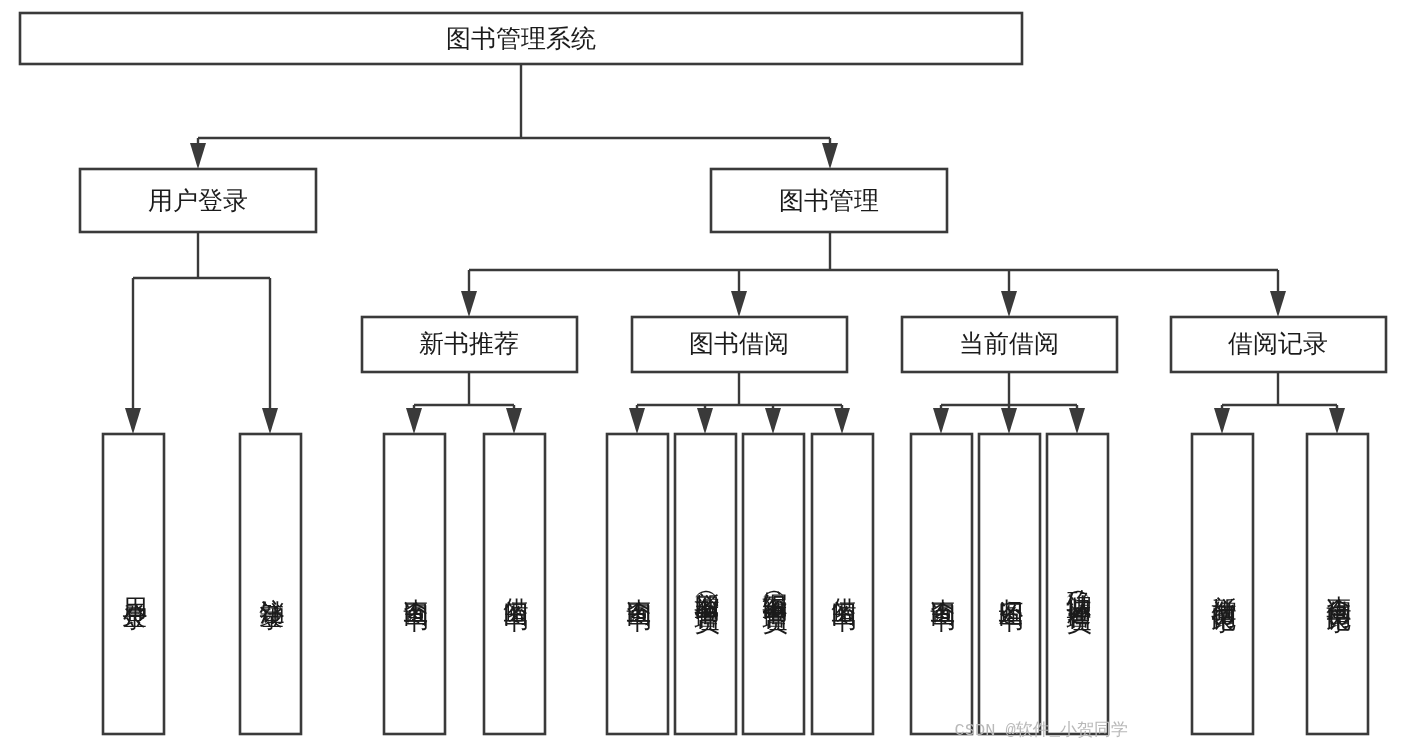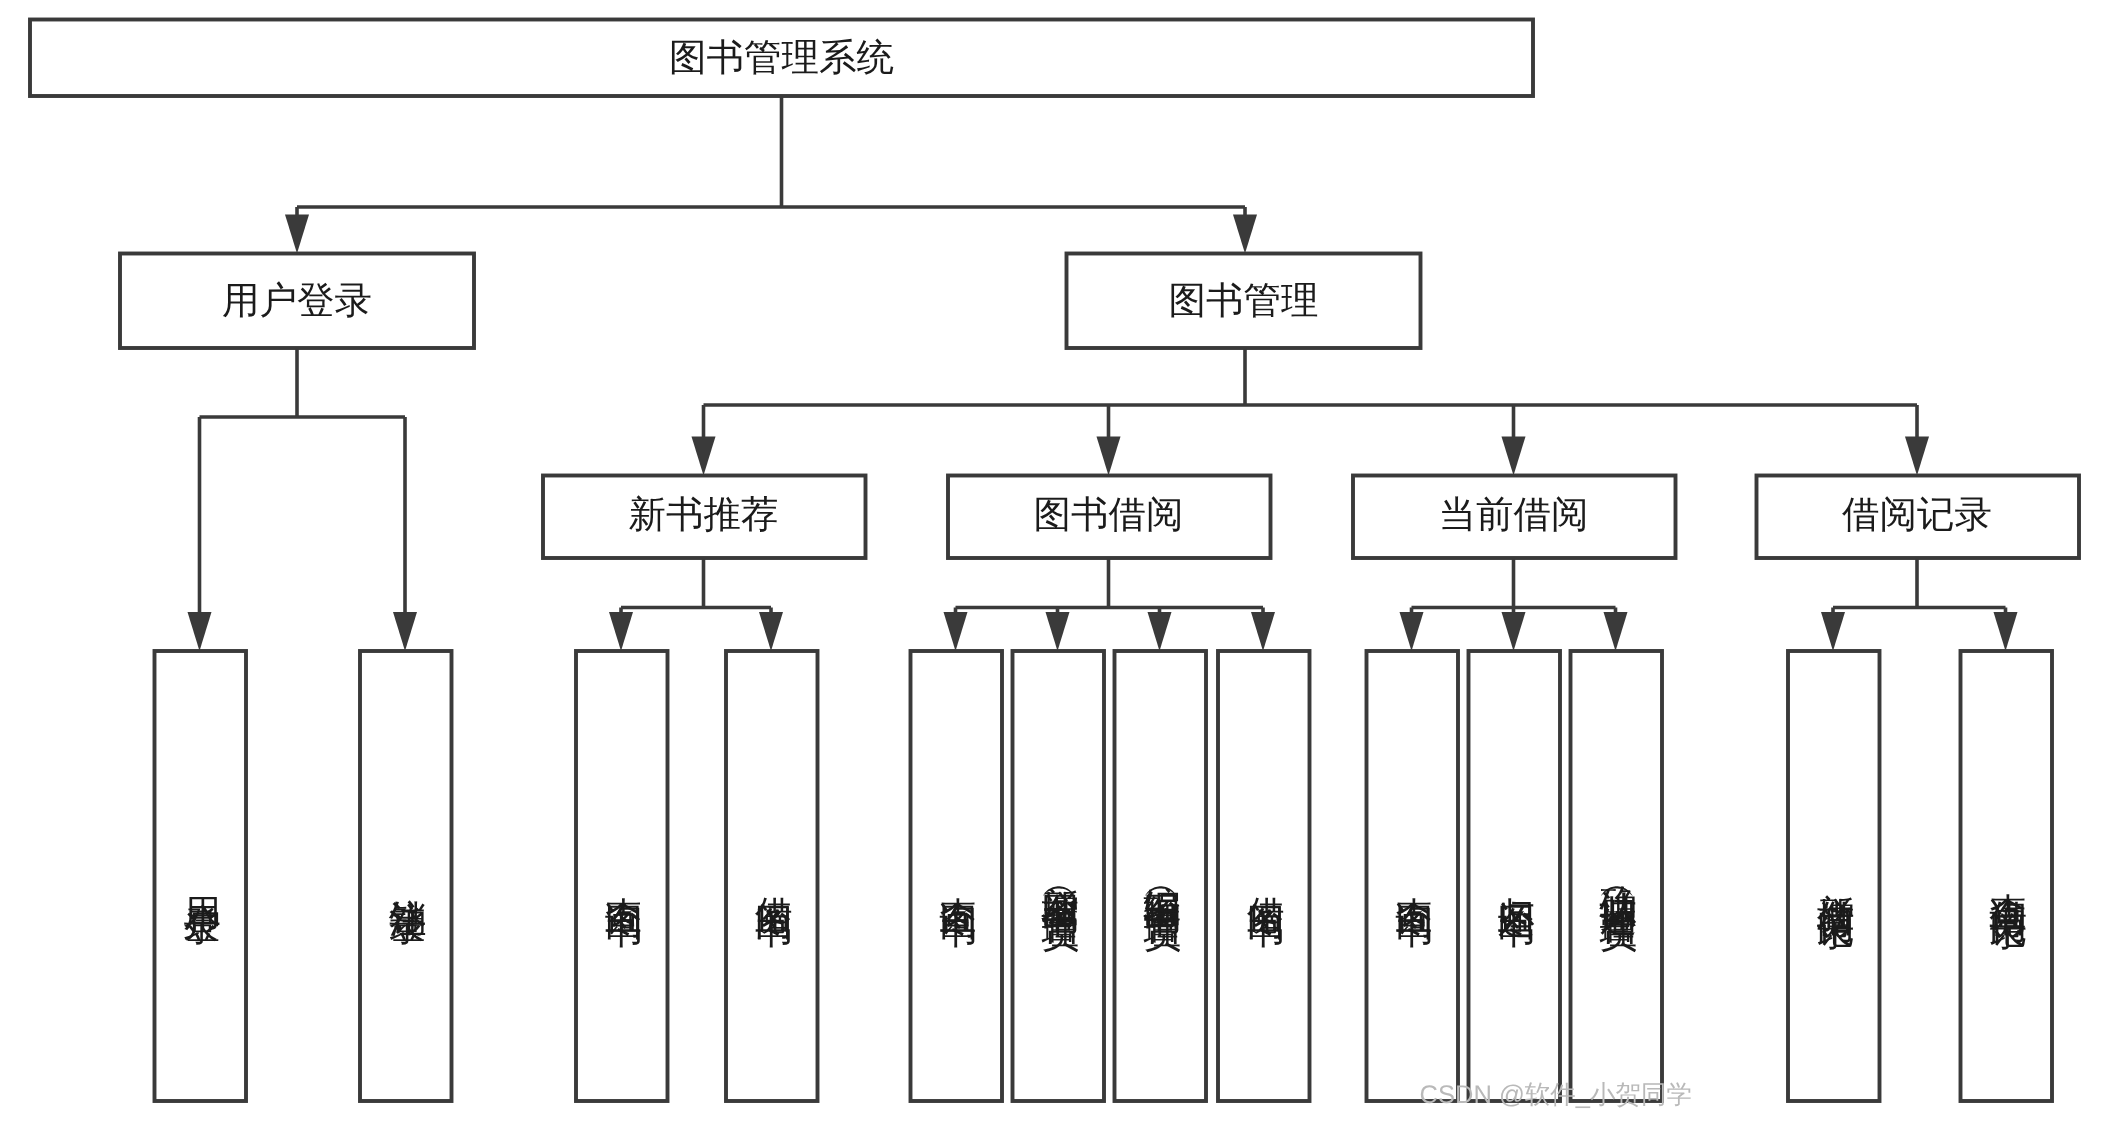--- a/index.html
+++ b/index.html
@@ -53,21 +53,21 @@
   .label-v {
     font-size: 25px;
     writing-mode: vertical-rl;
     text-orientation: upright;
     letter-spacing: 3px;
   }
   .watermark {
     position: absolute;
     right: 14px;
     bottom: 6px;
-    font-family: Liberation Sans, sans-serif;
+    font-family: Liberation Mono, monospace;
     font-size: 17px;
     color: #b9b9b9;
     white-space: nowrap;
     user-select: none;
   }
 </style>
 </head>
 <body>
 
 <div id="diagram-root">

